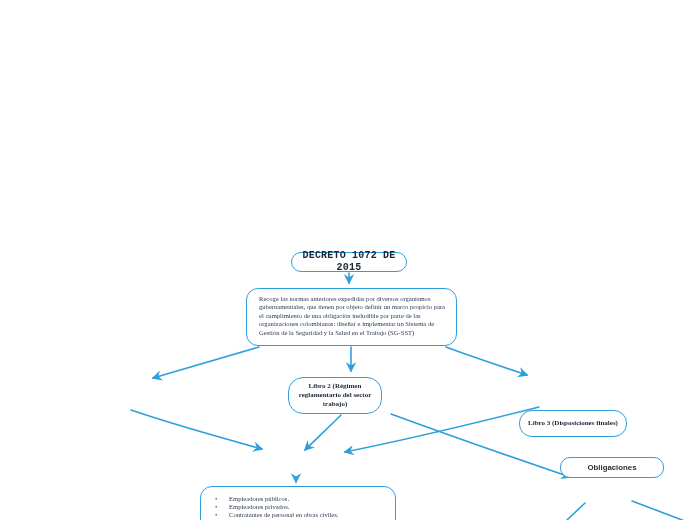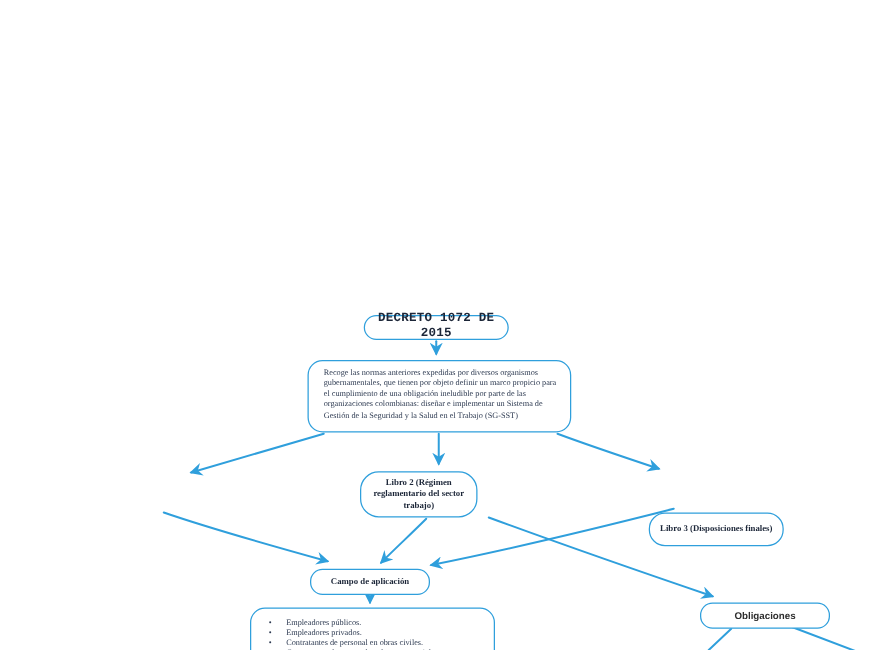--- a/index.html
+++ b/index.html
@@ -55,21 +55,21 @@
     font-size: 6.6px;
     line-height: 1.28;
     color: #2e3b52;
     padding: 6px 9px 4px 12px;
   }
   #node-libro1 { left: 44px;  top: 381px; width: 112px; height: 28px; border-radius: 14px; }
   #node-libro2 { left: 288px; top: 377px; width: 94px;  height: 37px; border-radius: 15px; }
   #node-libro3 { left: 519px; top: 379px; width: 108px; height: 27px; border-radius: 13px; margin-top: 31px; }
   #node-campo  { left: 248px; top: 455px; width: 96px;  height: 21px; border-radius: 10px; }
   #node-obligaciones {
-    left: 560px; top: 482px; width: 104px; height: 21px;
+    left: 560px; top: 457px; width: 104px; height: 21px;
     border-radius: 10px;
   }
   #node-obligaciones .node-title {
     font-family: "Liberation Sans", sans-serif;
     font-size: 7.8px;
     color: #2d2d2d;
   }
   #node-campo-list {
     left: 200px; top: 486px; width: 196px; height: 70px;
     border-radius: 12px;
@@ -133,23 +133,20 @@
 
 
   <div class="node" id="node-libro2">
     <span class="node-title">Libro 2 (Régimen reglamentario del sector trabajo)</span>
   </div>
 
   <div class="node" id="node-libro3">
     <span class="node-title">Libro 3 (Disposiciones finales)</span>
   </div>
 
-  <div class="node" id="node-campo">
-    <span class="node-title">Campo de aplicación</span>
-  </div>
 
   <div class="node" id="node-obligaciones">
     <span class="node-title">Obligaciones</span>
   </div>
 
   <div class="node" id="node-campo-list">
     <ul>
       <li>Empleadores públicos.</li>
       <li>Empleadores privados.</li>
       <li>Contratantes de personal en obras civiles.</li>

